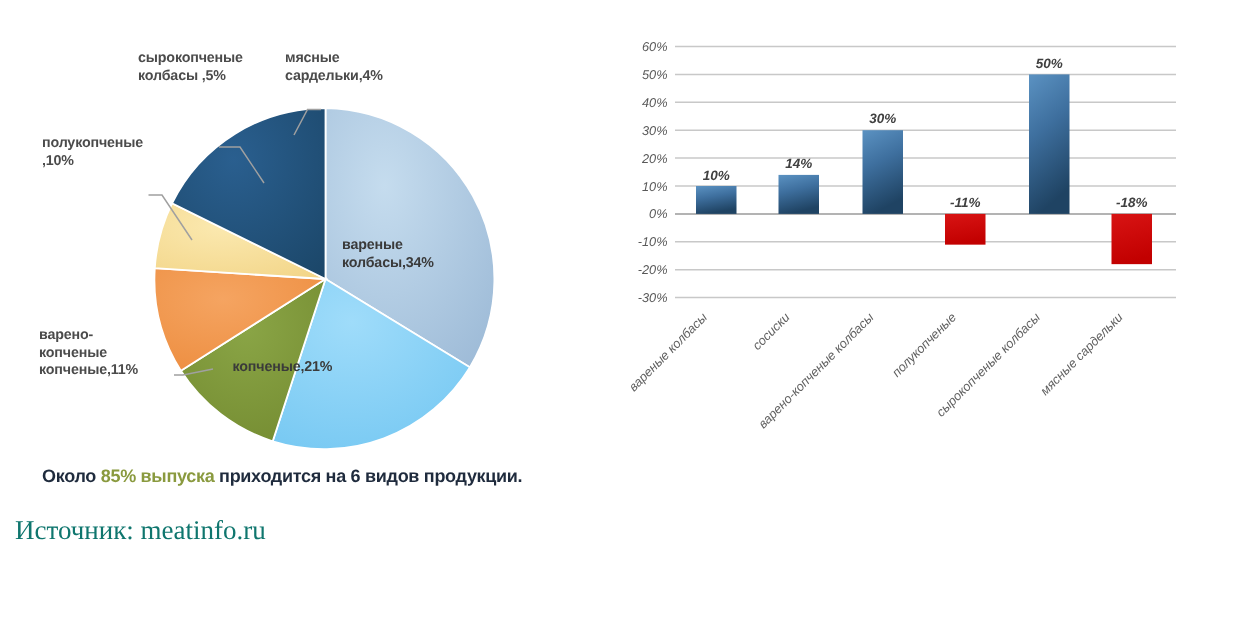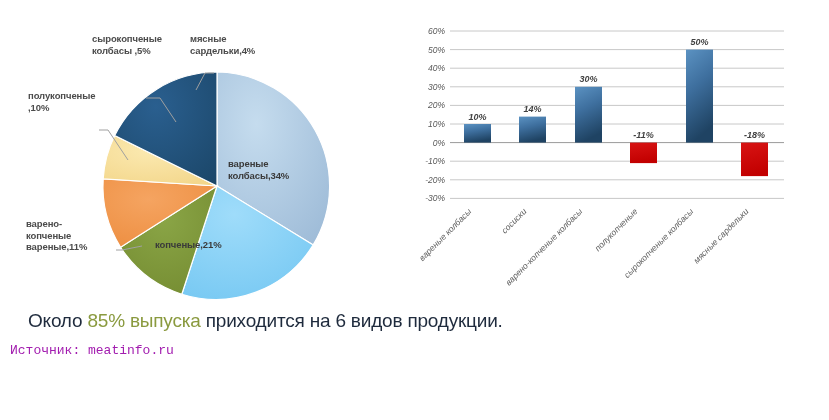--- a/index.html
+++ b/index.html
@@ -46,34 +46,34 @@
     position: absolute;
     left: 412px; top: 0px;
     width: 417px; height: 305px; font-style: italic;
   }
   #bar-panel svg { display: block; }
 
   
   #caption {
     position: absolute;
     left: 28px; top: 310px;
-    font-size: 19px;
-    font-weight: normal;
+    font-size: 12px;
+    font-weight: bold;
     color: #1f2b3d;
     letter-spacing: -0.2px;
     white-space: nowrap;
   }
   #caption .hl { color: #8a9a3f; }
 
   #source {
     position: absolute;
     left: 10px; top: 343px;
-    font-family: Liberation Mono, monospace;
-    font-size: 13px;
-    color: #a21caf;
+    font-family: Liberation Serif, serif;
+    font-size: 18px;
+    color: #0f766e;
     white-space: nowrap;
   }
 </style>
 </head>
 <body>
 
 <div class="stage">
 
   <div id="pie-panel">
     <svg width="410" height="305" viewBox="0 0 410 305">
@@ -122,21 +122,21 @@
       <polyline points="142,246 122,250 116,250" fill="none" stroke="#a0a0a0" stroke-width="1"></polyline>
     </svg>
 
     <div class="pie-label inside" style="left:228px; top:141px; width:100px;margin-top:17px;">вареные
 колбасы,34%</div>
 
     <div class="pie-label inside" style="left:155px; top:239px; width:90px;">копченые,21%</div>
 
     <div class="pie-label" style="left:26px; top:218px; width:88px;">варено-
 копченые
-вареные,11%</div>
+копченые,11%</div>
 
     <div class="pie-label" style="left:28px; top:90px; width:92px;">полукопченые
 ,10%</div>
 
     <div class="pie-label" style="left:92px; top:33px; width:92px;">сырокопченые
 колбасы ,5%</div>
 
     <div class="pie-label" style="left:190px; top:33px; width:80px;">мясные
 сардельки,4%</div>
   </div>

